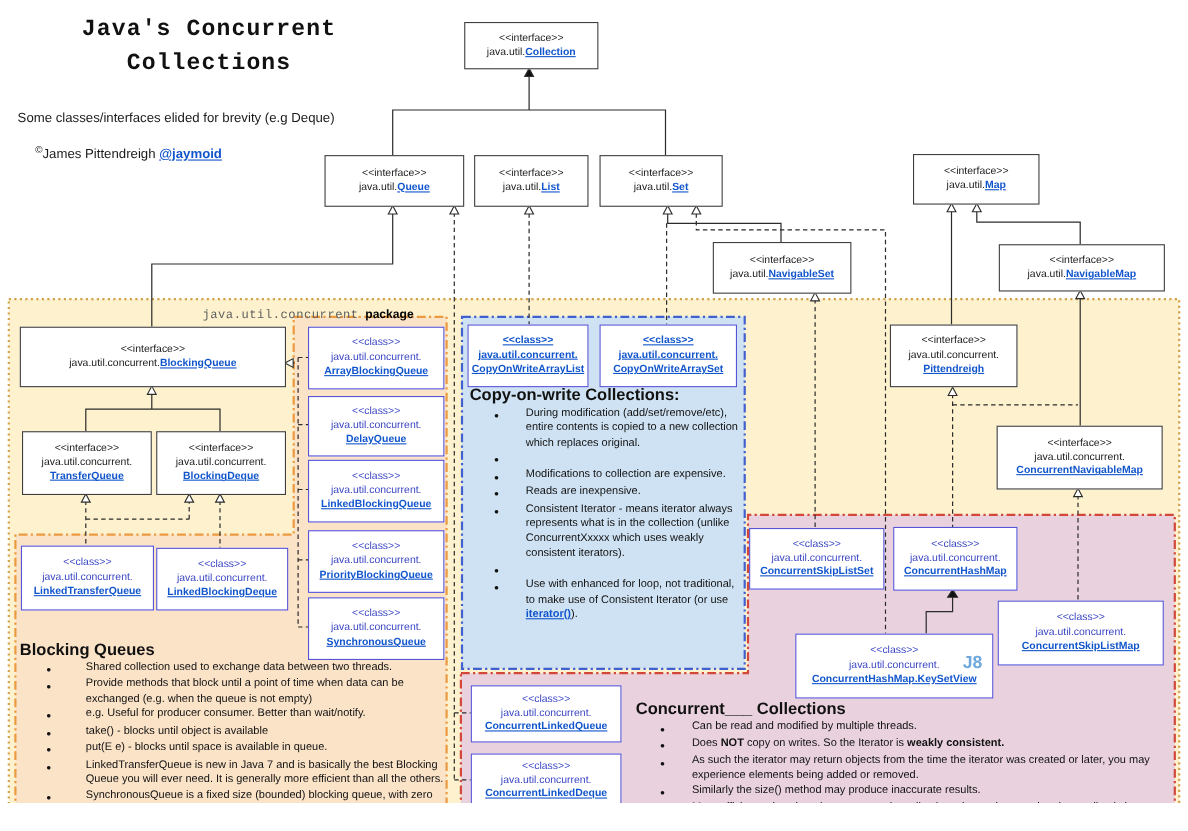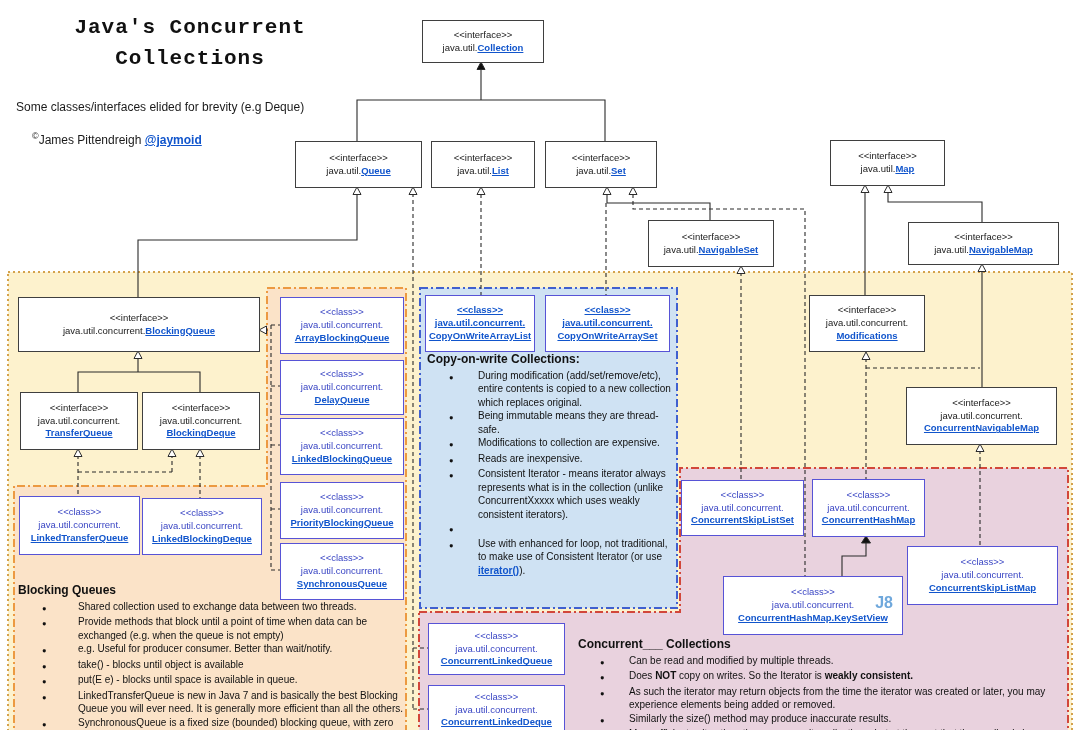--- a/index.html
+++ b/index.html
@@ -20,21 +20,21 @@
   
   .box{position:absolute;background:#fff;display:flex;flex-direction:column;
        align-items:center;justify-content:center;text-align:center;
        font-size:9.5px;line-height:1.35;z-index:5;}
   .ibox{border:1.5px solid #3f3f3f;color:#1a1a1a;}
   .cbox{border:1.5px solid #5753d6;color:#3a46c4;}
   .link{color:#1155cc;text-decoration:underline;cursor:pointer;font-weight:bold;}
   .badge{position:absolute;right:9px;top:15px;font-size:16px;font-weight:bold;color:#6fa8dc;}
   
   .panel{position:absolute;z-index:4;font-size:10px;line-height:13.5px;color:#111;}
-  .ph{font-weight:bold;font-size:12px;margin:0 0 2px 2px;}
+  .ph{font-weight:bold;font-size:15px;margin:0 0 2px 2px;}
   .panel ul{margin:1px 0 0;padding:0 0 0 14px;list-style:none;}
   .panel li{display:flex;margin:0;}
   .dot{flex:0 0 36px;padding-left:12px;font-size:7.5px;padding-top:2px;}
   .tight .panel ul, ul.tight{padding-left:18px;}
   .tight .dot{flex:0 0 29px;padding-left:6px;}
   .bt{flex:1;}
   .b{font-weight:bold;}
 </style>
 </head>
 <body>
@@ -97,20 +97,23 @@
   </svg>
 
   <div class="title">
     <div>Java's Concurrent</div>
     <div>Collections</div>
   </div>
   <div class="subtitle">Some classes/interfaces elided for brevity (e.g Deque)</div>
   <div class="credit">
     <sup>©</sup><span>James Pittendreigh </span><span class="link">@jaymoid</span>
   </div>
+  <div class="pkglabel">
+    <span class="mono">java.util.concurrent</span><span class="bold">package</span>
+  </div>
 
   <div class="box ibox" style="left:422px;top:20px;width:120px;height:41px">
     <div>&lt;&lt;interface&gt;&gt;</div>
     <div><span>java.util.</span><span class="link">Collection</span></div>
   </div>
   <div class="box ibox" style="left:295px;top:141px;width:125px;height:45px">
     <div>&lt;&lt;interface&gt;&gt;</div>
     <div><span>java.util.</span><span class="link">Queue</span></div>
   </div>
   <div class="box ibox" style="left:431px;top:141px;width:102px;height:45px">
@@ -144,21 +147,21 @@
     <div class="link">TransferQueue</div>
   </div>
   <div class="box ibox" style="left:142px;top:392px;width:116px;height:56px">
     <div>&lt;&lt;interface&gt;&gt;</div>
     <div>java.util.concurrent.</div>
     <div class="link">BlockingDeque</div>
   </div>
   <div class="box ibox" style="left:809px;top:295px;width:114px;height:55px">
     <div>&lt;&lt;interface&gt;&gt;</div>
     <div>java.util.concurrent.</div>
-    <div class="link">Modifications</div>
+    <div class="link">Pittendreigh</div>
   </div>
   <div class="box ibox" style="left:906px;top:387px;width:149px;height:56px">
     <div>&lt;&lt;interface&gt;&gt;</div>
     <div>java.util.concurrent.</div>
     <div class="link">ConcurrentNavigableMap</div>
   </div>
 
   <div class="box cbox" style="left:19px;top:496px;width:119px;height:57px">
     <div>&lt;&lt;class&gt;&gt;</div>
     <div>java.util.concurrent.</div>
@@ -274,21 +277,20 @@
 
   <div class="panel tight" style="left:425px;top:353px;width:248px">
     <div class="ph">Copy-on-write Collections:</div>
     <ul class="tight">
       <li>
           <span class="dot">●</span>
           <span class="bt">During modification (add/set/remove/etc), entire contents is copied to a new collection which replaces original.</span>
         </li>
       <li>
           <span class="dot">●</span>
-          <span class="bt">Being immutable means they are thread-safe.</span>
         </li>
       <li>
           <span class="dot">●</span>
           <span class="bt">Modifications to collection are expensive.</span>
         </li>
       <li>
           <span class="dot">●</span>
           <span class="bt">Reads are inexpensive.</span>
         </li>
       <li>

